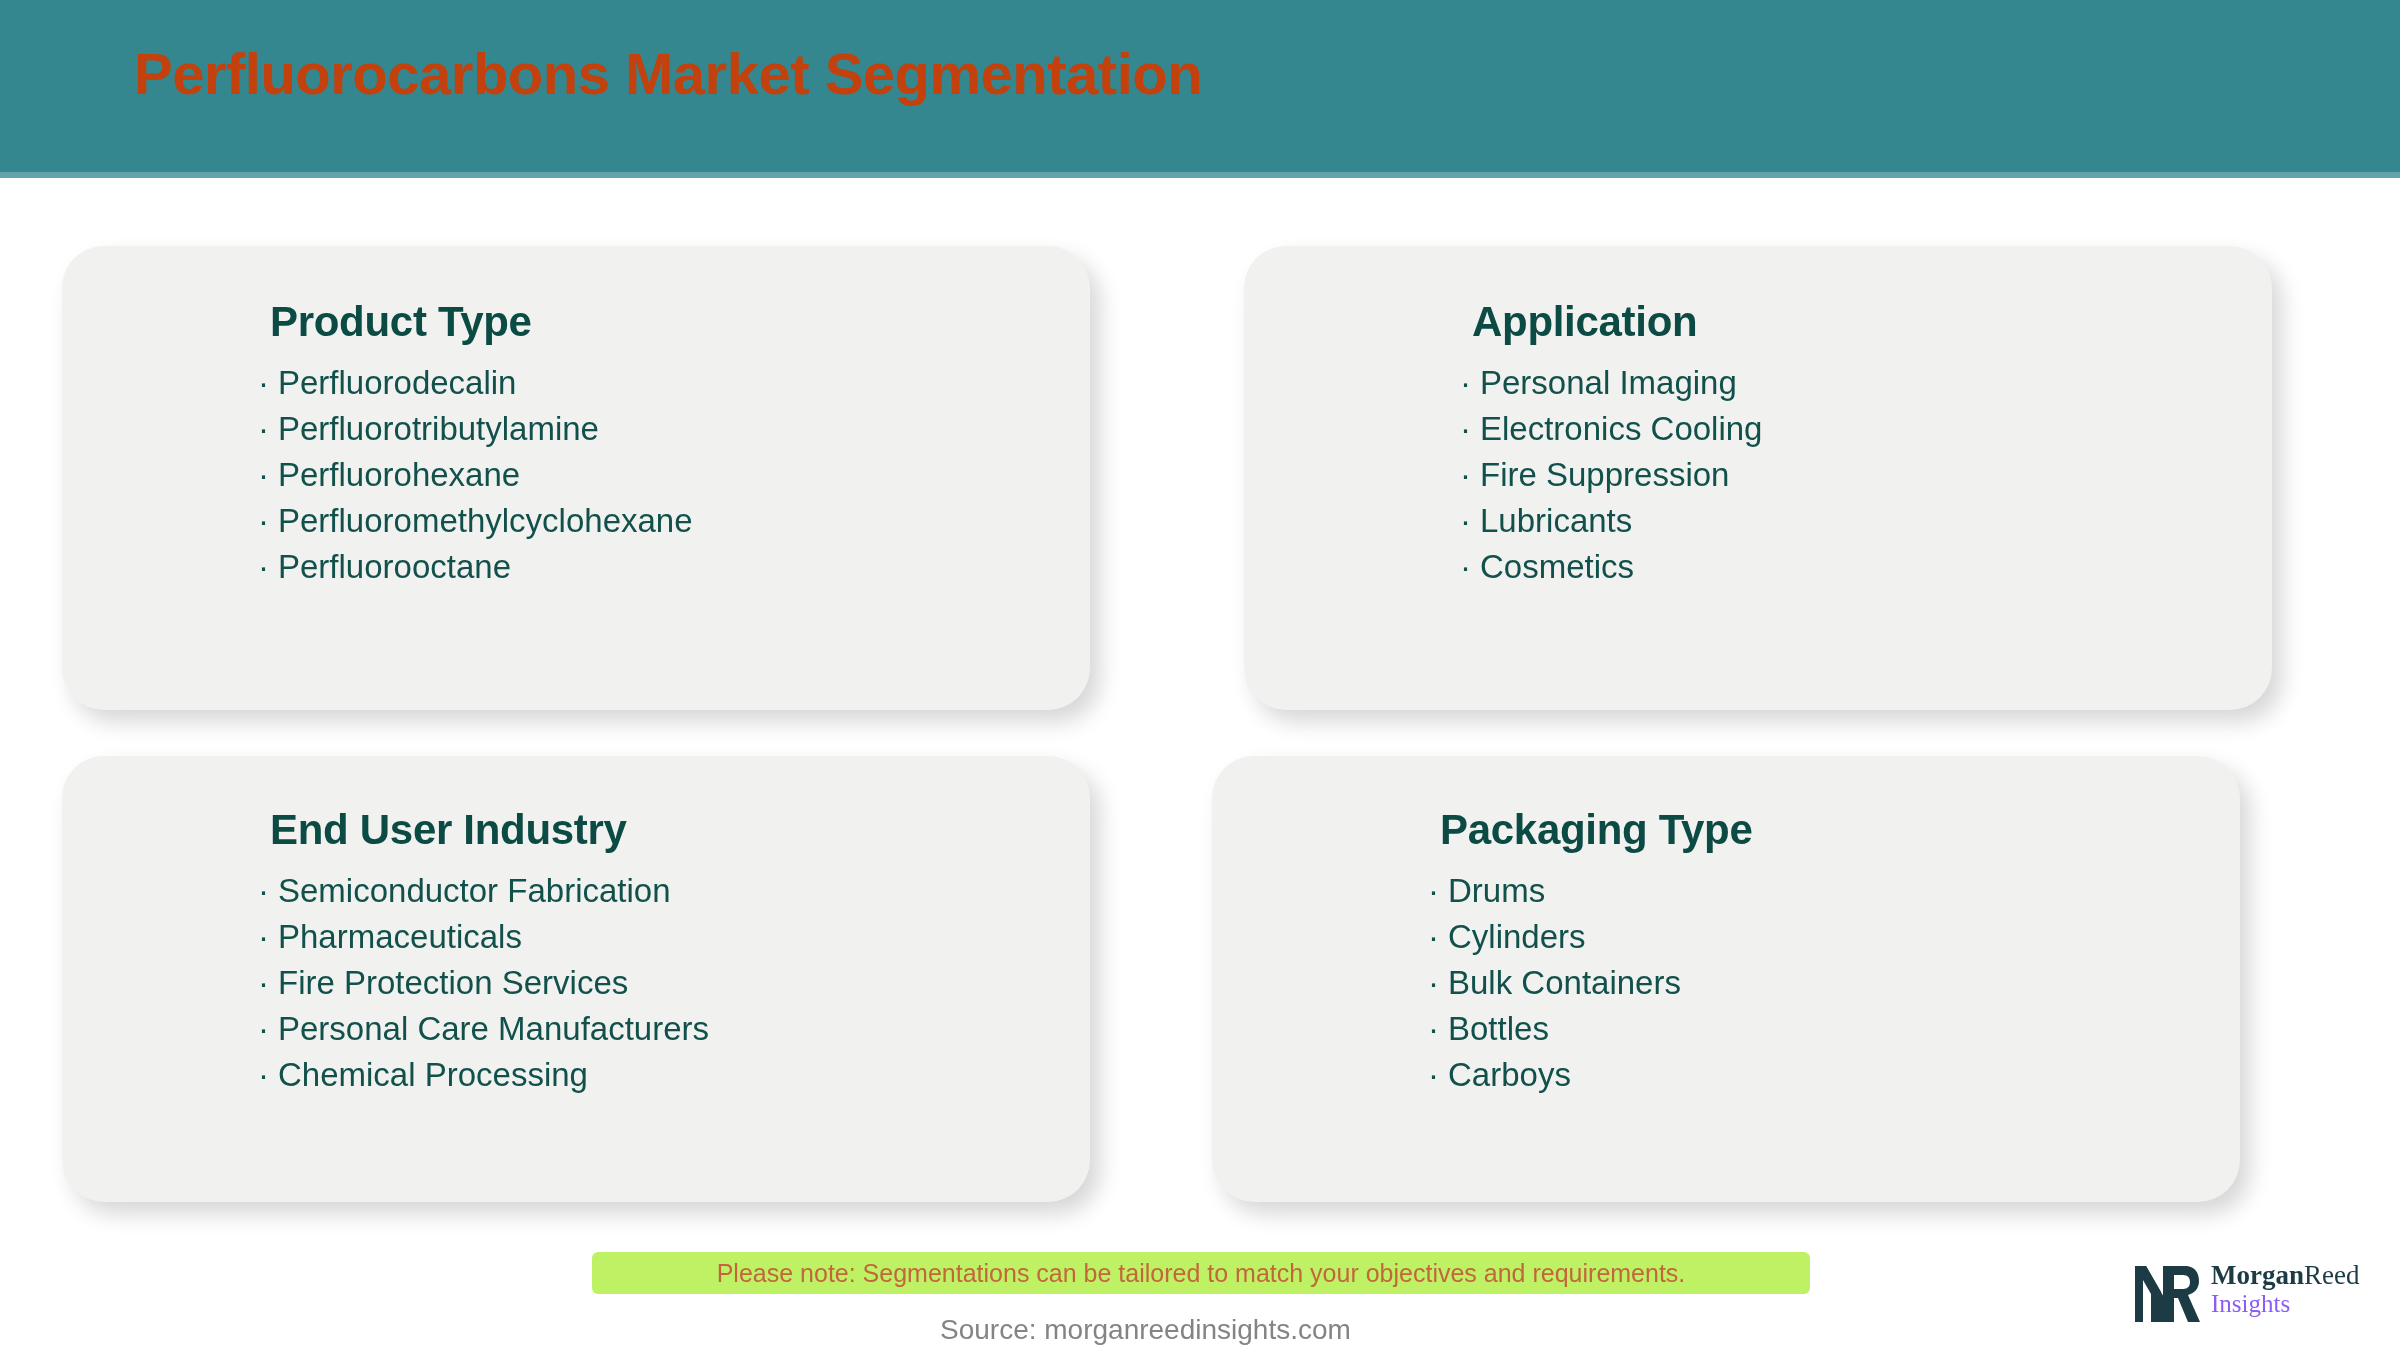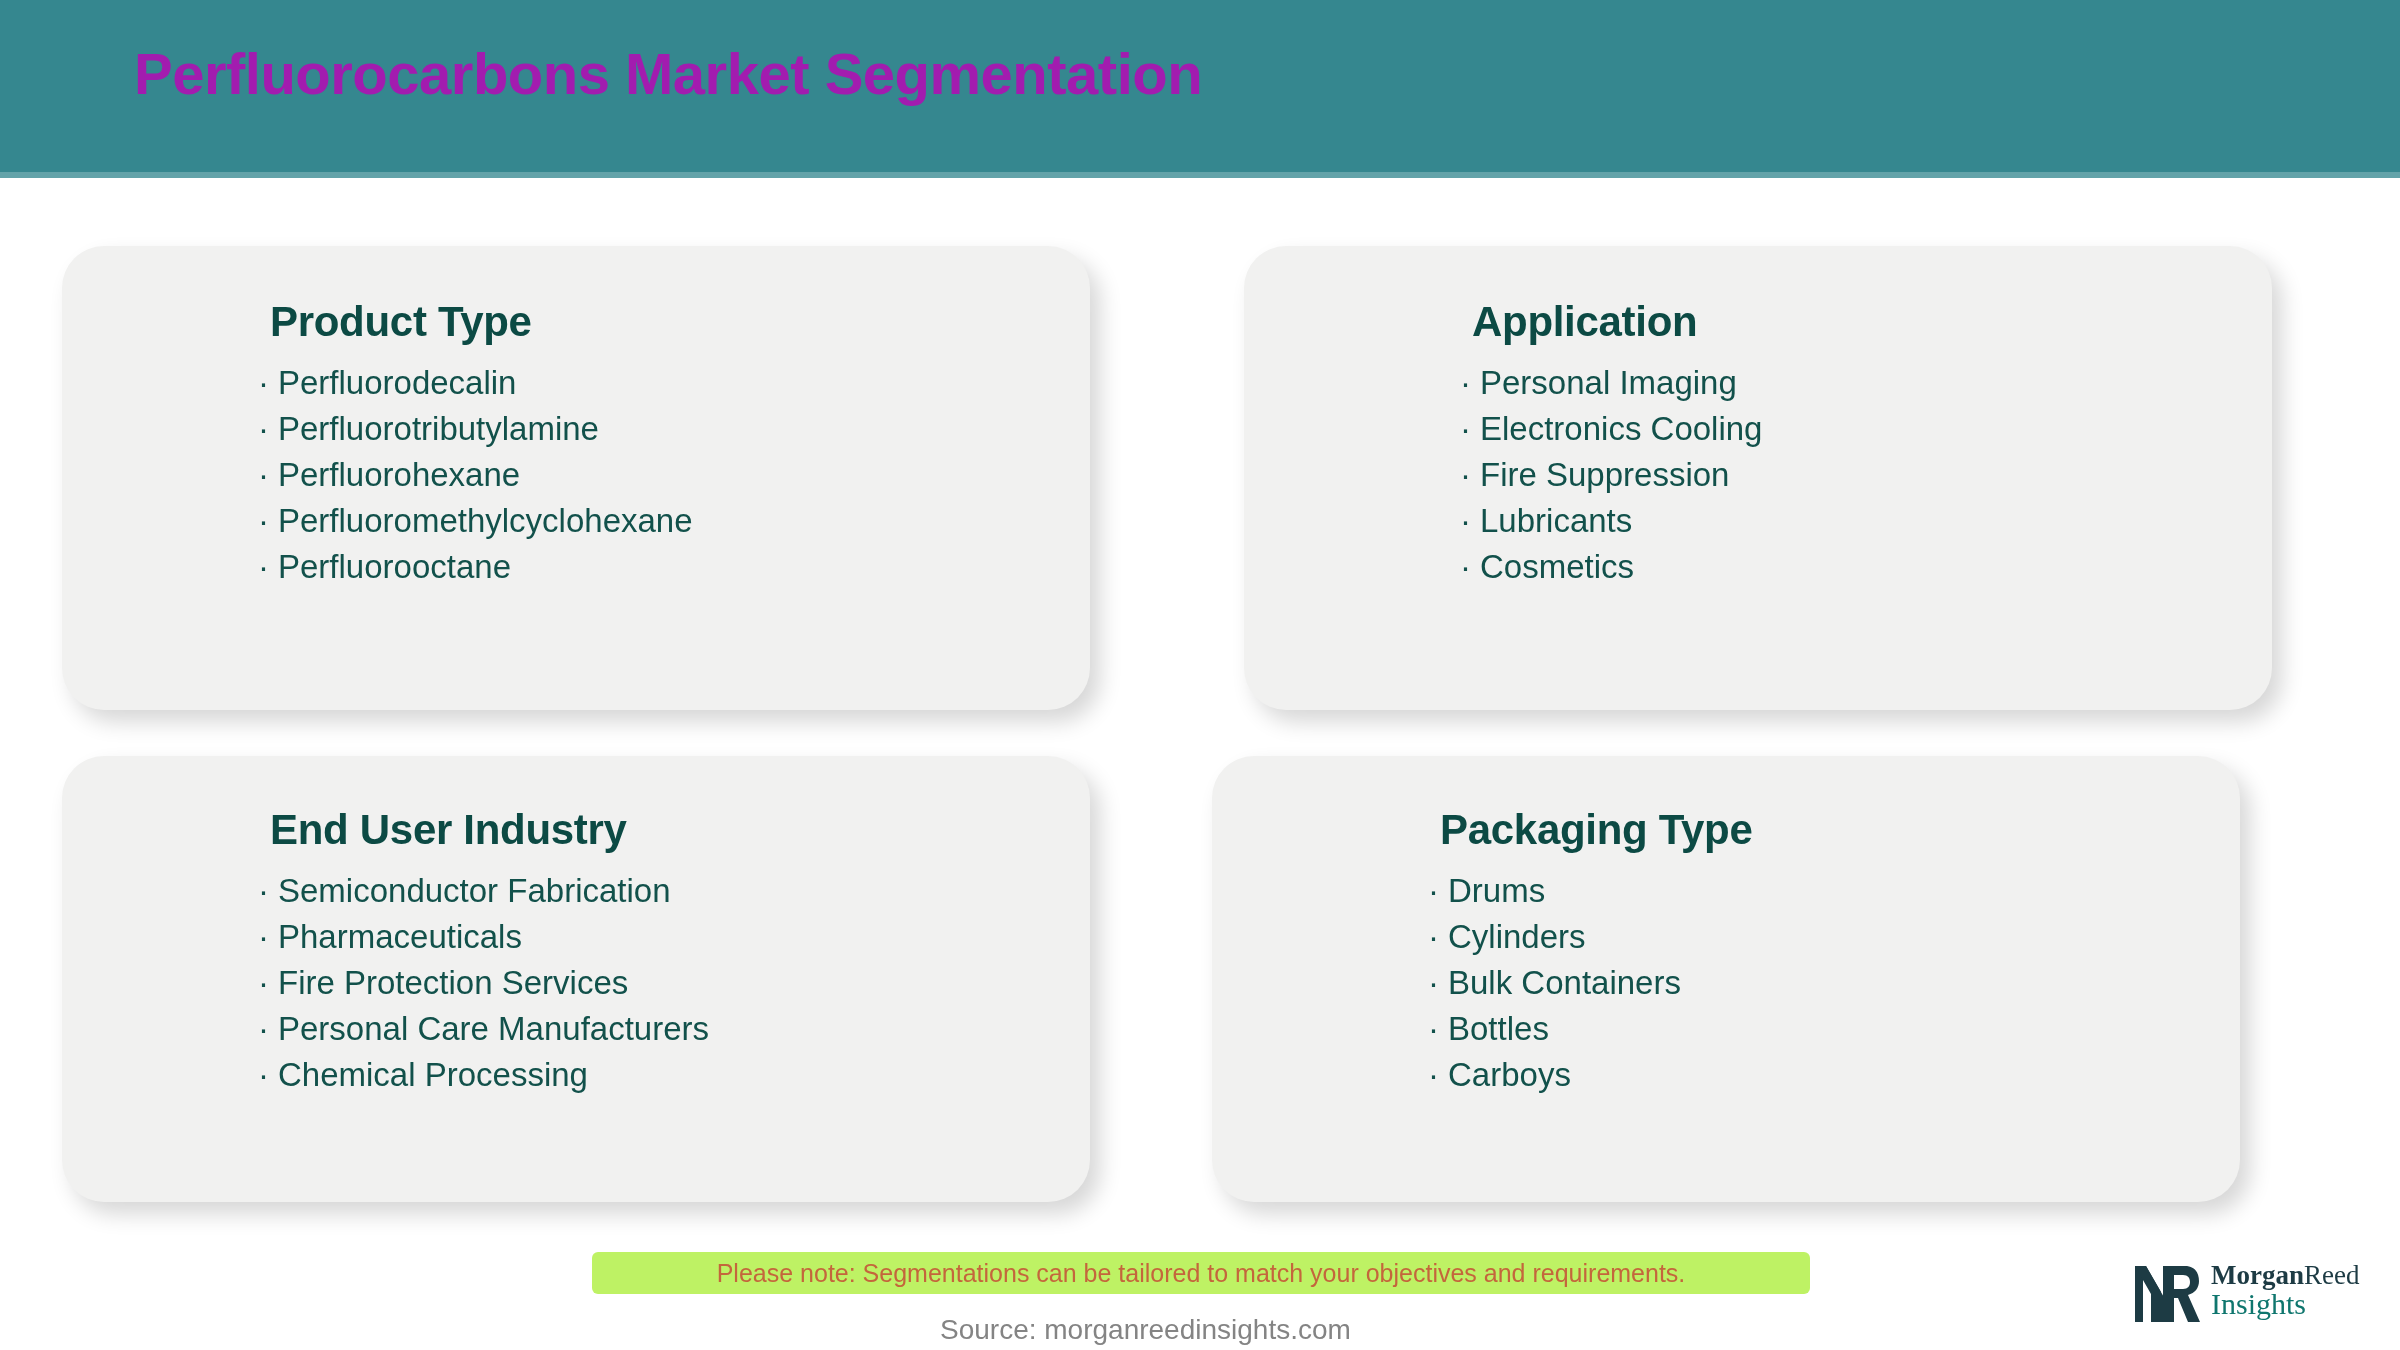--- a/index.html
+++ b/index.html
@@ -32,21 +32,21 @@
     width: 2400px;
     height: 6px;
     background: #63a3a9;
   }
   .header-title {
     position: absolute;
     left: 134px;
     top: 40px;
     font-size: 58px;
     font-weight: bold;
-    color: #a21caf;
+    color: #c2410c;
     letter-spacing: -0.5px;
     white-space: nowrap;
   }
 
   
   .card {
     position: absolute;
     background: #f1f1f0;
     border-radius: 42px;
     box-shadow: 10px 12px 22px rgba(0,0,0,0.16);
@@ -143,23 +143,23 @@
   .logo-name {
     font-family: "Liberation Serif", serif;
     font-size: 27px;
     line-height: 30px;
     white-space: nowrap;
   }
   .logo-name .morgan { font-weight: bold; color: #1d3b44; }
   .logo-name .reed   { font-weight: normal; color: #1d3b44; }
   .logo-sub {
     font-family: "Liberation Serif", serif;
-    font-size: 30px;
+    font-size: 25px;
     line-height: 28px;
-    color: #0f766e;
+    color: #8b5cf6;
     white-space: nowrap;
   }
 </style>
 </head>
 <body>
 
 <div class="header"></div>
 <div class="header-underline"></div>
 <div class="header-title">Perfluorocarbons Market Segmentation</div>
 

